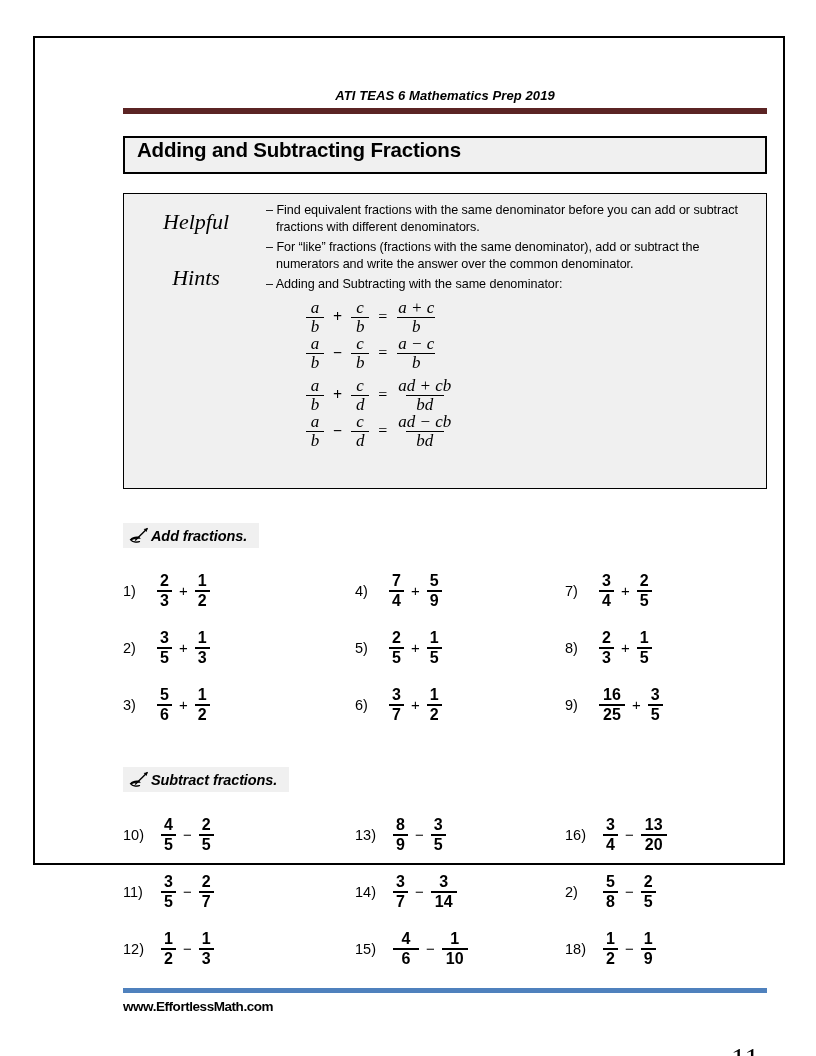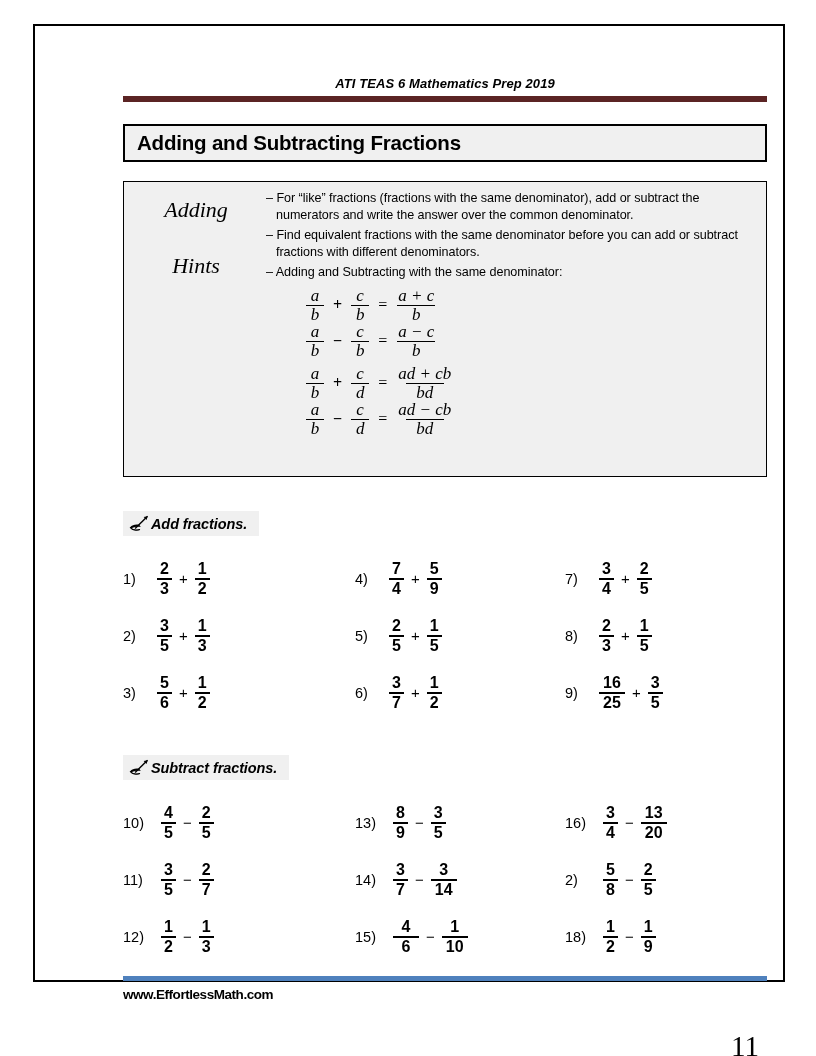--- a/index.html
+++ b/index.html
@@ -12,23 +12,23 @@
     height: 1056px;
     font-family: "Liberation Sans", sans-serif;
     color: #000000;
     overflow: hidden;
   }
 
   
   .page-frame {
     position: absolute;
     left: 33px;
-    top: 24px;
+    top: 36px;
     width: 752px;
-    height: 958px;
+    height: 829px;
     border: 2px solid #000000;
     box-sizing: border-box;
   }
 
   .content {
     position: absolute;
     left: 88px;
     top: 48px;
     width: 644px;
     height: 960px;
@@ -52,21 +52,20 @@
     width: 100%;
   }
 
   
   .title-box {
     margin-top: 22px;
     border: 2px solid #000;
     background: #F0F0F0;
     height: 38px;
     display: flex;
-    align-items: center;
     box-sizing: border-box;
   }
   .title-text {
     font-size: 20.5px;
     font-weight: bold;
     padding-left: 12px;
     letter-spacing: -0.2px;
   }
 
   
@@ -259,26 +258,26 @@
     <div class="head-rule"></div>
 
     
     <div class="title-box">
       <span class="title-text">Adding and Subtracting Fractions</span>
     </div>
 
     
     <div class="hints-box">
       <div class="hints-label">
-        <span class="l1">Adding</span>
+        <span class="l1">Helpful</span>
         <span class="l2">Hints</span>
       </div>
       <div class="hints-body">
+        <div class="hint-line">– Find equivalent fractions with the same denominator before you can add or subtract fractions with different denominators.</div>
         <div class="hint-line">– For “like” fractions (fractions with the same denominator), add or subtract the numerators and write the answer over the common denominator.</div>
-        <div class="hint-line">– Find equivalent fractions with the same denominator before you can add or subtract fractions with different denominators.</div>
         <div class="hint-line">– Adding and Subtracting with the same denominator:</div>
 
         <div class="formula-block">
             <div class="feq">
               <span class="frac">
                 <span class="num">a</span>
                 <span class="den">b</span>
               </span>
               <span class="op">+</span>
               <span class="frac">

